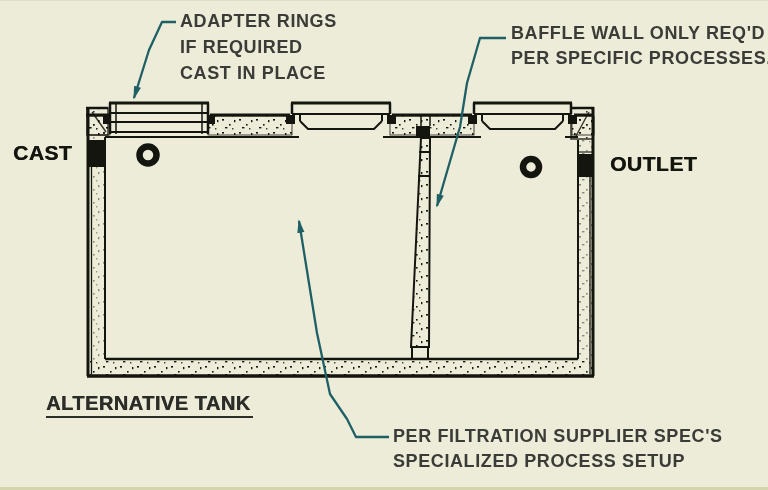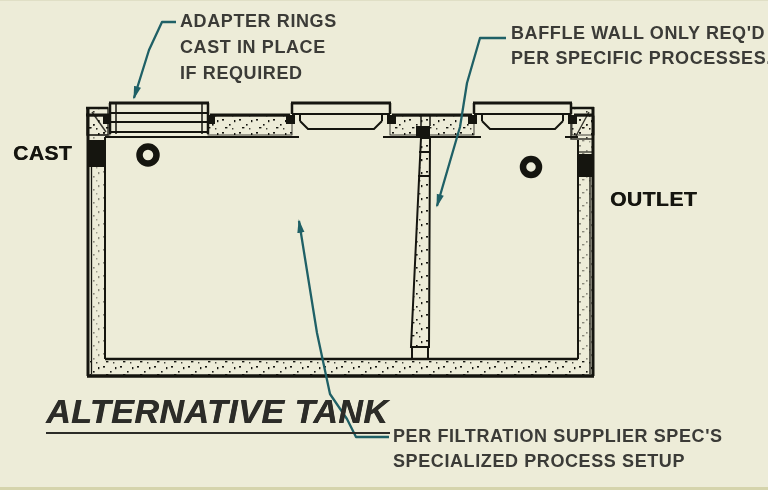--- a/index.html
+++ b/index.html
@@ -29,25 +29,25 @@
     white-space:nowrap;
   }
   .note.tight{line-height:25px;}
   .label-strong{
     position:absolute;font-size:21px;font-weight:700;
     letter-spacing:0.5px;color:var(--label,#15150F);
     text-shadow:0.5px 0 currentColor;white-space:nowrap;
   }
   .drawing-title{
     position:absolute;left:46px;top:392px;
-    font-size:34px;font-weight:700;letter-spacing:0.5px;
+    font-size:20px;font-weight:700;letter-spacing:0.5px;
     color:var(--title,#2C2C28);
     border-bottom:2.5px solid var(--title,#2C2C28);
     padding:0 2px 1px 0;
-    text-shadow:0.4px 0 currentColor;white-space:nowrap;font-style:italic;
+    text-shadow:0.4px 0 currentColor;white-space:nowrap;
   }
 </style>
 </head>
 <body>
 
 <div class="canvas" style="--bg: #EDECD8; --line: #15150F; --leader: #1F6066; --text: #3B3B37; --label: #15150F; --title: #2C2C28; --edge: #D5D4AC; --edge-light: #E0DFC6;">
   <div class="edge-top"></div>
 
   <svg width="768" height="490" viewBox="0 0 768 490">
     <defs>
@@ -140,34 +140,34 @@
       <rect class="fillblk" x="568" y="115" width="9" height="9"></rect>
     </g>
 
     <polyline class="leader" points="176,22 162,22 149,50 139,82 134,98" marker-end="url(#arrowhead)"></polyline>
     <polyline class="leader" points="506,38 480,38 467,83 460,127 437,206" marker-end="url(#arrowhead)"></polyline>
     <polyline class="leader" points="389,437 356,437 347,419 330,394 317,333 299,221" marker-end="url(#arrowhead)"></polyline>
   </svg>
 
   <div class="note" style="left:180px;top:8px;">
     <div>ADAPTER RINGS</div>
+    <div>IF REQUIRED</div>
     <div>CAST IN PLACE</div>
-    <div>IF REQUIRED</div>
   </div>
 
   <div class="note tight" style="left:511px;top:21px;">
     <div>BAFFLE WALL ONLY REQ'D</div>
     <div>PER SPECIFIC PROCESSES.</div>
   </div>
 
   <div class="note tight" style="left:393px;top:424px;">
     <div>PER FILTRATION SUPPLIER SPEC'S</div>
     <div>SPECIALIZED PROCESS SETUP</div>
   </div>
 
   <div class="label-strong" style="left:13px;top:141px;">CAST</div>
 
-  <div class="label-strong" style="left:610px;top:152px;margin-top:35px;">OUTLET</div>
+  <div class="label-strong" style="left:610px;top:152px;">OUTLET</div>
 
   <div class="drawing-title">ALTERNATIVE TANK</div>
 
   <div class="edge-bottom"></div>
 </div>
 
 </body></html>

